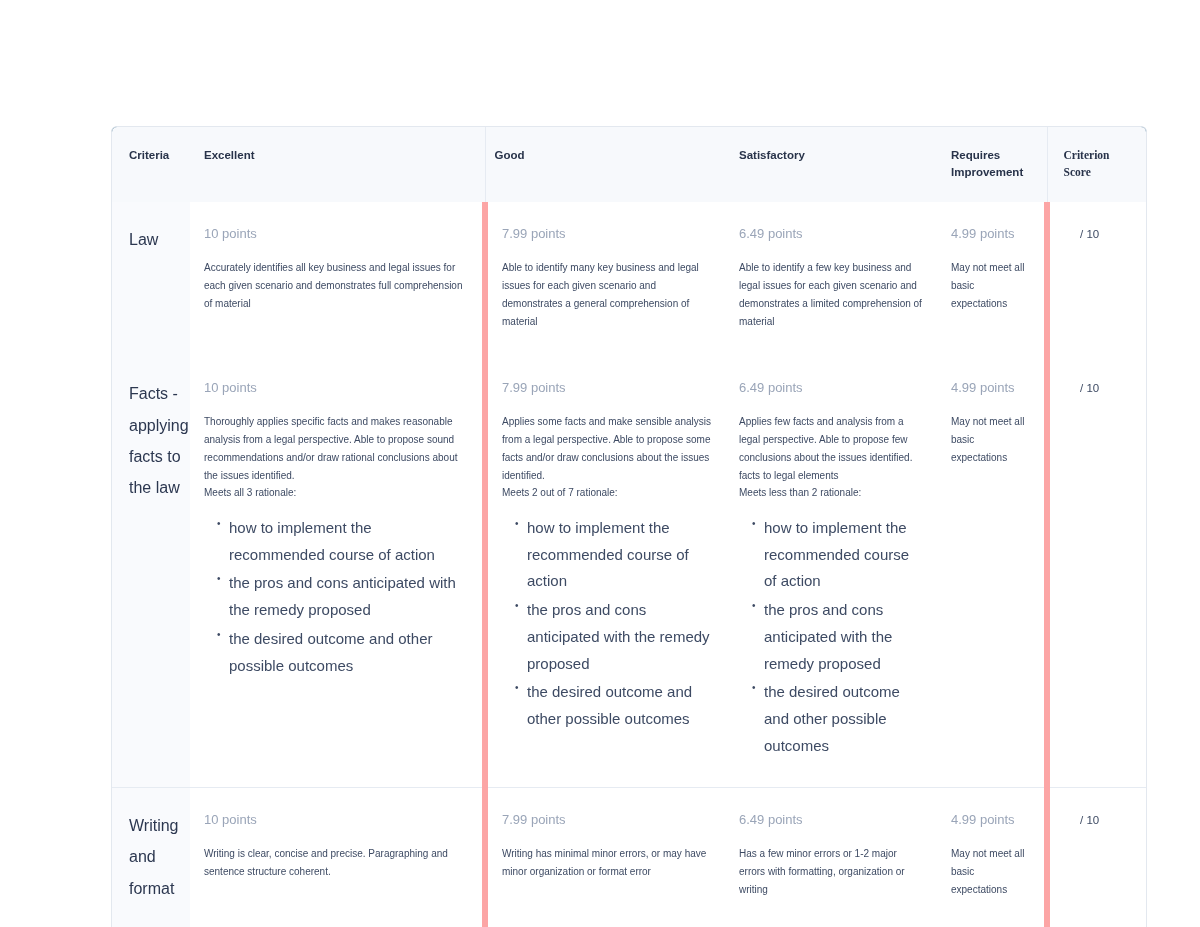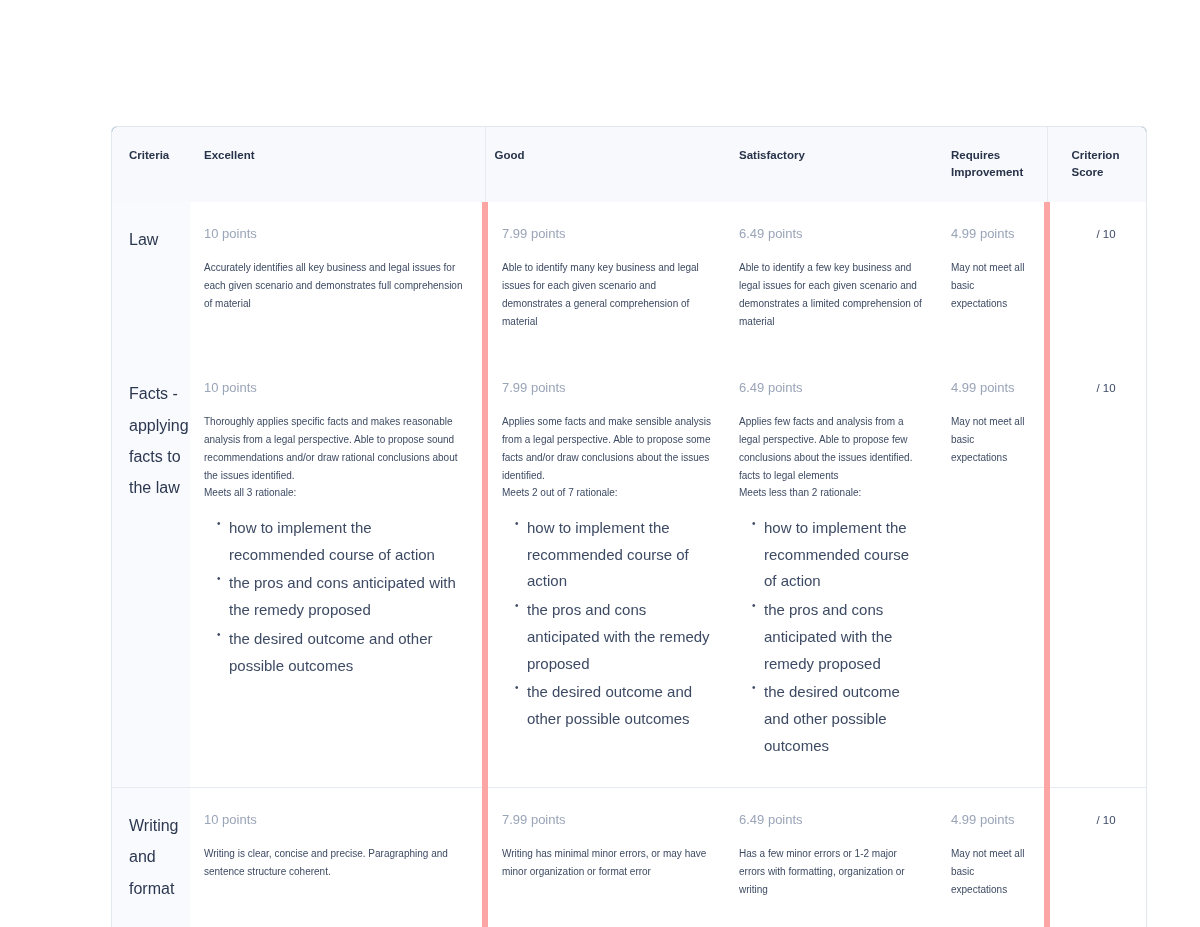--- a/index.html
+++ b/index.html
@@ -67,21 +67,22 @@
   thead th.th-criteria {
     padding-left: 17px;
     background: #f7f9fc;
   }
   thead th.th-good,
   thead th.th-score {
     border-left: 1px solid #e6ebf2;
     padding-left: 9px;
   }
   thead th.th-score {
-    padding-left: 24px;
+    padding-left: 16px;
+    font-family: Liberation Serif, serif;
   }
 
   
   tbody td {
     vertical-align: top;
     padding: 22px 14px 26px 14px;
     box-sizing: border-box;
     font-size: 10.5px;
     line-height: 1.78;
     color: #3d4a63;
@@ -99,21 +100,20 @@
   }
   tbody td.td-good,
   tbody td.td-score {
     border-left: 6px solid #fca5a5;
   }
   tbody td.td-score {
     font-size: 11.5px;
     color: #3d4a63;
     padding-left: 30px;
     padding-top: 22px;
-    text-align: center;
   }
 
   tbody tr.row-sep > td {
     border-top: 1px solid #e6ebf2;
   }
 
   .points {
     color: #9aa5b8;
     font-size: 13px;
     line-height: 1.6;

